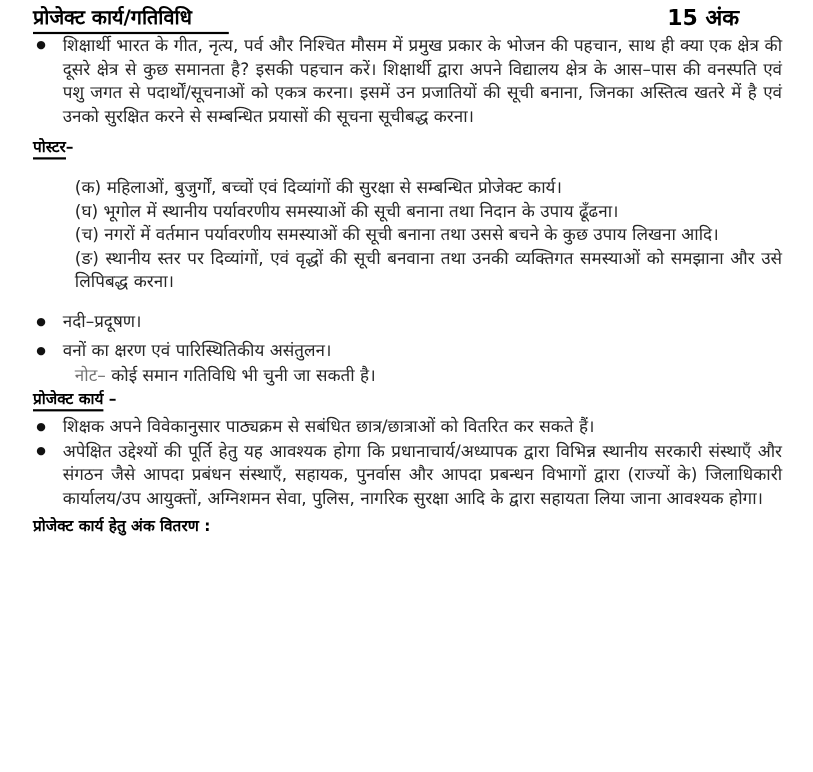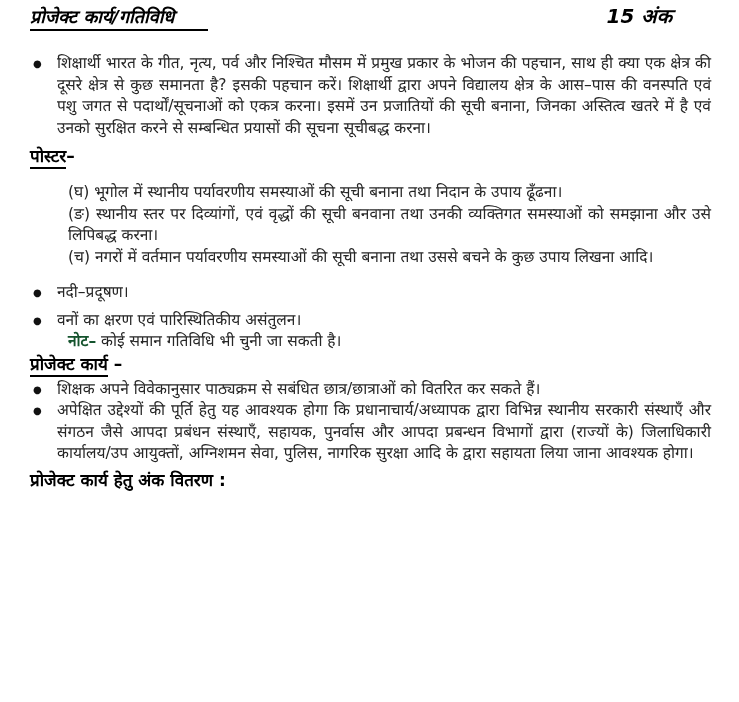--- a/index.html
+++ b/index.html
@@ -13,22 +13,21 @@
   .page {
     width: 739px; height: 702px;
     padding: 6px 28px 0 30px;
     overflow: hidden;
   }
   
   .header-row {
     display: flex;
     justify-content: space-between;
     align-items: flex-start;
-    margin-bottom: 22px;
-    font-style: italic;
+    margin-bottom: 0;
   }
   .h-title {
     font-weight: bold;
     font-size: 18px;
     color: #000;
     display: inline-block;
     border-bottom: 2px solid #000;
     padding-right: 34px;
     padding-bottom: 2px;
     line-height: 21px;
@@ -52,33 +51,33 @@
     flex: 0 0 27px;
     font-size: 10px;
     line-height: 21.5px;
     padding-left: 3px;
     color: #111;
   }
   .bullet-row .para { flex: 1; }
   
   .sec-heading {
     font-weight: bold;
-    font-size: 17px;
+    font-size: 14px;
     color: #000;
     line-height: 20px;
   }
   .underlined { border-bottom: 2px solid #000; padding-bottom: 1px; }
   .mb-sm { margin-bottom: 6px; }
   .mb-lg { margin-bottom: 15px; }
   
   .lettered-list { margin-left: 38px; margin-bottom: 13px; }
   .item-label { }
   
   .note-line { margin-left: 38px; }
-  .note-label { font-weight: bold; color: #14532d; }
+  .note-label { font-weight: normal; color: #737373; }
   .env-section { margin-top: 14px; }
   .heading-row { line-height: 22px; }
 </style>
 </head>
 <body>
 
 <div class="page">
 
   <div class="header-row">
     <span class="h-title">प्रोजेक्ट कार्य/गतिविधि</span>
@@ -87,23 +86,24 @@
 
   <div class="bullet-row mb-sm">
     <span class="dot">●</span>
     <div class="para">शिक्षार्थी भारत के गीत, नृत्य, पर्व और निश्चित मौसम में प्रमुख प्रकार के भोजन की पहचान, साथ ही क्या एक क्षेत्र की दूसरे क्षेत्र से कुछ समानता है? इसकी पहचान करें। शिक्षार्थी द्वारा अपने विद्यालय क्षेत्र के आस–पास की वनस्पति एवं पशु जगत से पदार्थों/सूचनाओं को एकत्र करना। इसमें उन प्रजातियों की सूची बनाना, जिनका अस्तित्व खतरे में है एवं उनको सुरक्षित करने से सम्बन्धित प्रयासों की सूचना सूचीबद्ध करना।</div>
   </div>
 
   <div class="sec-heading heading-row mb-lg"><span class="underlined">पोस्टर</span><span>–</span></div>
 
 
   <div class="lettered-list">
+    <div class="item"><span class="item-label">(क)</span> <span>महिलाओं, बुजुर्गों, बच्चों एवं दिव्यांगों की सुरक्षा से सम्बन्धित प्रोजेक्ट कार्य।</span></div>
     <div class="item"><span class="item-label">(घ)</span> <span>भूगोल में स्थानीय पर्यावरणीय समस्याओं की सूची बनाना तथा निदान के उपाय ढूँढना।</span></div>
+    <div class="item"><span class="item-label">(च)</span> <span>नगरों में वर्तमान पर्यावरणीय समस्याओं की सूची बनाना तथा उससे बचने के कुछ उपाय लिखना आदि।</span></div>
     <div class="item"><span class="item-label">(ङ)</span> <span>स्थानीय स्तर पर दिव्यांगों, एवं वृद्धों की सूची बनवाना तथा उनकी व्यक्तिगत समस्याओं को समझाना और उसे लिपिबद्ध करना।</span></div>
-    <div class="item"><span class="item-label">(च)</span> <span>नगरों में वर्तमान पर्यावरणीय समस्याओं की सूची बनाना तथा उससे बचने के कुछ उपाय लिखना आदि।</span></div>
   </div>
 
   <div class="env-section">
     <div class="bullet-row mb-sm">
       <span class="dot">●</span>
       <div class="para">नदी–प्रदूषण।</div>
     </div>
     <div class="bullet-row">
       <span class="dot">●</span>
       <div class="para">वनों का क्षरण एवं पारिस्थितिकीय असंतुलन।</div>

